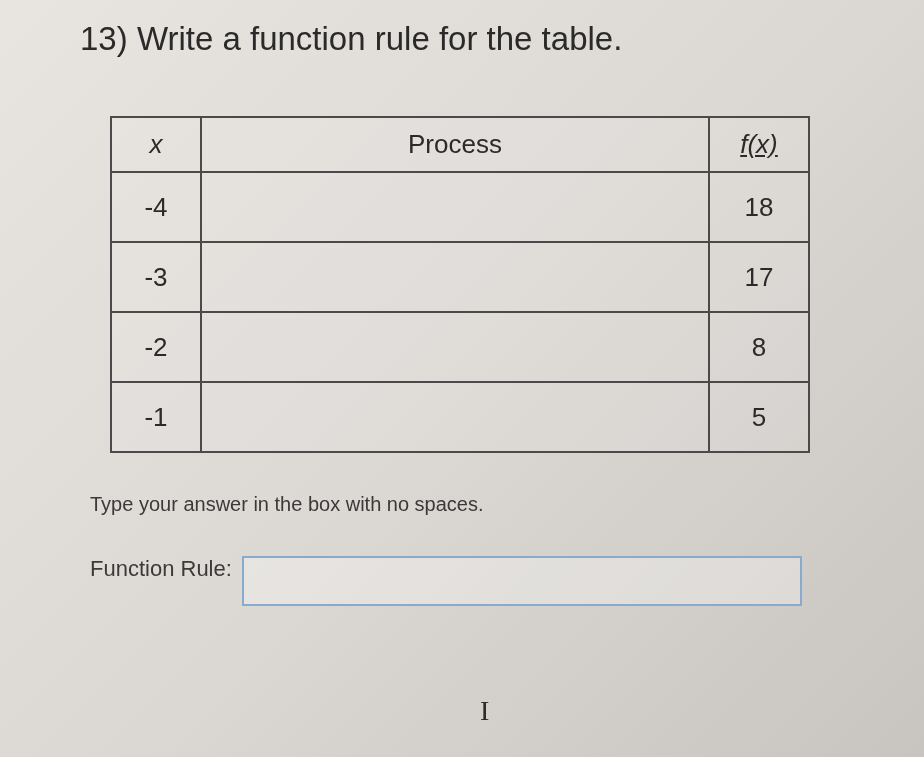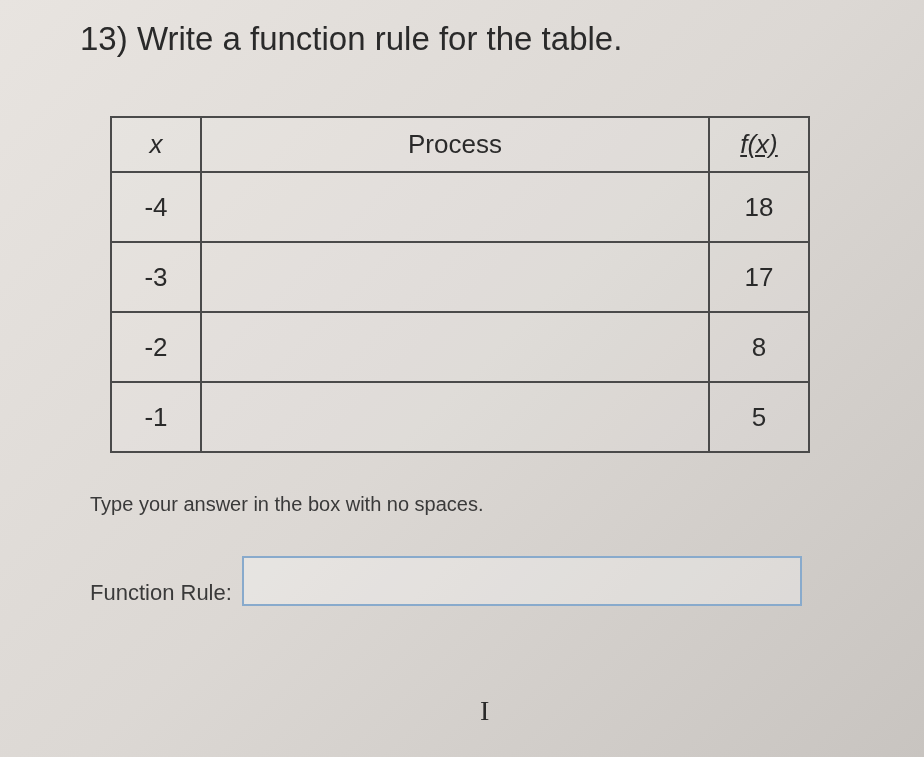--- a/index.html
+++ b/index.html
@@ -65,21 +65,21 @@
       height: 70px;
     }
     .instruction {
       font-size: 20px;
       color: #3a3a3a;
       margin-left: 50px;
       margin-bottom: 40px;
     }
     .answer-row {
       display: flex;
-      align-items: flex-end;
+      align-items: flex-start;
       margin-left: 50px;
     }
     .answer-label {
       font-size: 22px;
       color: #3a3a3a;
       margin-right: 10px;
     }
     .answer-input {
       width: 560px;
       height: 50px;

